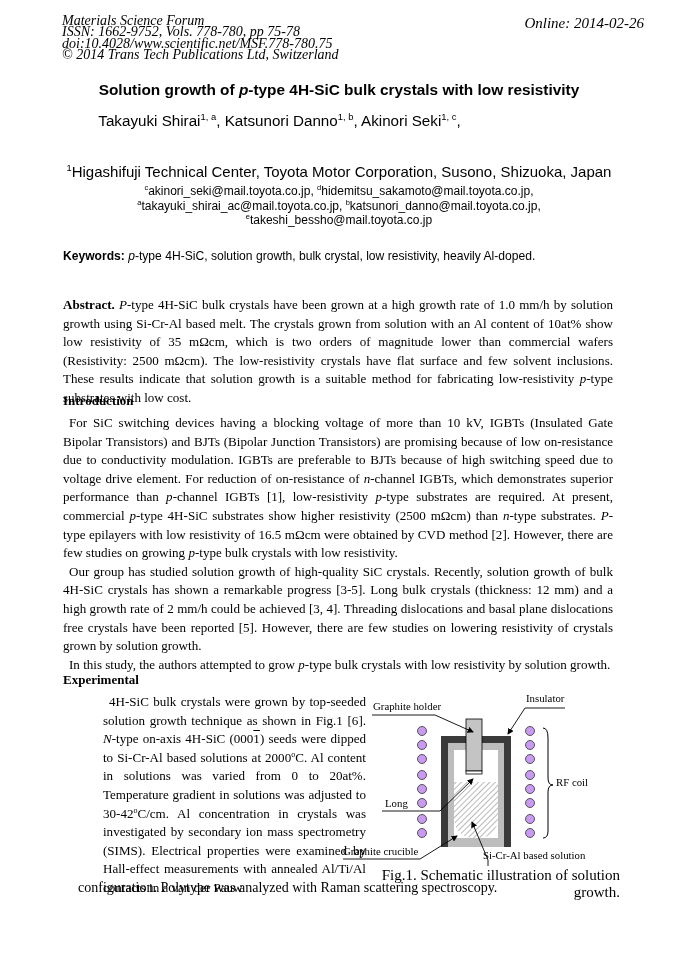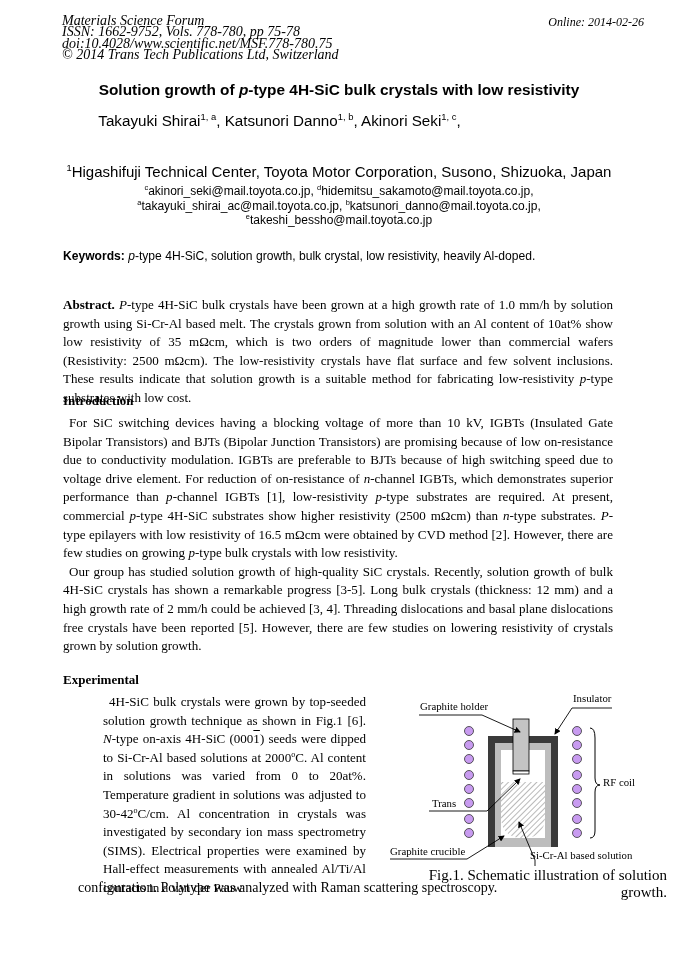--- a/index.html
+++ b/index.html
@@ -1,42 +1,42 @@
 <!DOCTYPE html>
 <html><head>
 <meta charset="utf-8">
 <style>
   html, body { margin:0; padding:0; background:#ffffff; }
   body { width:678px; height:959px; position:relative; overflow:hidden; color:#000; }
   .serif { font-family: "Liberation Serif", "DejaVu Serif", serif; }
   .sans { font-family: "Liberation Sans", "DejaVu Sans", sans-serif; text-align: center; }
 
   .hdr-left { position:absolute; left:62px; top:15px; font-size:14px; line-height:11.3px; font-style:italic; }
-  .hdr-right { position:absolute; right:34px; top:15px; font-size:12px; font-style:italic; }
+  .hdr-right { position:absolute; right:34px; top:15px; font-size:15px; font-style:italic; }
 
   .title { position:absolute; left:0; width:678px; top:81px; text-align:center; font-size:15.4px; font-weight:bold; }
   .authors { position:absolute; left:0; width:559px; top:111px; text-align:center; font-size:15.2px; line-height:19.5px; }
   .affil { position:absolute; left:0; width:678px; top:163px; text-align:center; font-size:15px; }
   .emails { position:absolute; left:0; width:678px; top:184px; text-align:center; font-size:12px; line-height:14.6px; }
   sup { font-size:0.62em; vertical-align:super; line-height:0; }
 
   .keywords { position:absolute; left:63px; top:249px; font-size:12.1px; }
 
   .body-block { position:absolute; left:63px; width:550px; font-size:13.05px; line-height:18.6px; text-align:justify; }
   .abstract { top:296px; }
   .h-intro { position:absolute; left:63px; top:393px; font-size:13px; font-weight:bold; }
   .intro { top:414px; }
   .h-exp { position:absolute; left:63px; top:672px; font-size:13px; font-weight:bold; }
   .exp-col { position:absolute; left:63px; top:693px; width:263px; font-size:13.05px; line-height:18.6px; text-align:justify;margin-left:40px; }
   .exp-last { position:absolute; left:78px; top:879px; font-size:14px; line-height:18.6px; }
   p { margin:0; }
   .indent { text-indent:6px; }
   .ov { text-decoration:overline; }
 
-  .figure { position:absolute; left:340px; top:688px; width:280px; height:200px;margin-left:47px; }
+  .figure { position:absolute; left:340px; top:688px; width:280px; height:200px; }
   .fig-label { position:absolute; font-size:10.8px; white-space:nowrap; }
   .fig-caption { position:absolute; left:0; width:280px; top:179px; text-align:right; font-size:15px; }
 </style>
 </head>
 <body>
 
 <div class="hdr-left serif">
   <div>Materials Science Forum</div>
   <div>ISSN: 1662-9752, Vols. 778-780, pp 75-78</div>
   <div>doi:10.4028/www.scientific.net/MSF.778-780.75</div>
@@ -75,20 +75,21 @@
 </div>
 
 <div class="body-block abstract serif">
   <b>Abstract.</b> <i>P</i><span>-type 4H-SiC bulk crystals have been grown at a high growth rate of 1.0 mm/h by solution growth using Si-Cr-Al based melt. The crystals grown from solution with an Al content of 10at% show  low resistivity of 35 mΩcm, which is two orders of magnitude lower than commercial wafers (Resistivity: 2500 mΩcm). The low-resistivity crystals have flat surface and few solvent inclusions. These results indicate that solution growth is a suitable method for fabricating low-resistivity </span><i>p</i><span>-type substrates with low cost.</span>
 </div>
 
 <div class="h-intro serif">Introduction</div>
 <div class="body-block intro serif">
   <p class="indent"><span>For SiC switching devices having a blocking voltage of more than 10 kV, IGBTs (Insulated Gate Bipolar Transistors) and BJTs (Bipolar Junction Transistors) are promising because of low on-resistance due to conductivity modulation. IGBTs are preferable to BJTs because of high switching speed due to voltage drive element. For reduction of on-resistance of </span><i>n</i><span>-channel IGBTs, which demonstrates superior performance than </span><i>p</i><span>-channel IGBTs [1], low-resistivity </span><i>p</i><span>-type substrates are required. At present, commercial </span><i>p</i><span>-type 4H-SiC substrates show higher resistivity (2500 mΩcm) than </span><i>n</i><span>-type substrates. </span><i>P</i><span>-type epilayers with low resistivity of 16.5 mΩcm were obtained by CVD method [2]. However, there are few studies on growing </span><i>p</i><span>-type bulk crystals with low resistivity.</span></p>
   <p class="indent">Our group has studied solution growth of high-quality SiC crystals. Recently, solution growth of bulk 4H-SiC crystals has shown a remarkable progress [3-5]. Long bulk crystals (thickness: 12 mm) and a high growth rate of 2 mm/h could be achieved [3, 4]. Threading dislocations and basal plane dislocations free crystals have been reported [5]. However, there are few studies on lowering resistivity of crystals grown by solution growth.</p>
+  <p class="indent"><span>In this study, the authors attempted to grow </span><i>p</i><span>-type bulk crystals with low resistivity by solution growth.</span></p>
 </div>
 
 <div class="h-exp serif">Experimental</div>
 <div class="exp-col serif">
   <p class="indent"><span>4H-SiC bulk crystals were grown by top-seeded solution growth technique as shown in Fig.1 [6]. </span><i>N</i><span>-type on-axis 4H-SiC (000</span><span class="ov">1</span><span>) seeds were dipped to Si-Cr-Al based solutions at 2000</span><sup>o</sup><span>C. Al content in solutions was varied from 0 to 20at%. Temperature gradient in solutions was adjusted to 30-42</span><sup>o</sup><span>C/cm. Al concentration in crystals was investigated by secondary ion mass spectrometry (SIMS). Electrical properties were examined by Hall-effect measurements with annealed Al/Ti/Al contacts in a van der Pauw</span></p>
 </div>
 <div class="exp-last serif">configuration. Polytype was analyzed with Raman scattering spectroscopy.</div>
 
 <div class="figure serif">
   <svg width="280" height="178" viewBox="0 0 280 178">
@@ -142,17 +143,17 @@
 
     <path d="M32,27 L95,27 L133,44" fill="none" stroke="#000" stroke-width="0.9" marker-end="url(#arr)"></path>
     <path d="M225,20 L185,20 L168,46" fill="none" stroke="#000" stroke-width="0.9" marker-end="url(#arr)"></path>
     <path d="M42,123 L100,123 L133,91" fill="none" stroke="#000" stroke-width="0.9" marker-end="url(#arr)"></path>
     <path d="M3,171 L80,171 L117,148" fill="none" stroke="#000" stroke-width="0.9" marker-end="url(#arr)"></path>
     <path d="M148,178 L148,172 L132,134" fill="none" stroke="#000" stroke-width="0.9" marker-end="url(#arr)"></path>
   </svg>
   <div class="fig-label" style="left:33px; top:12px;">Graphite holder</div>
   <div class="fig-label" style="left:186px; top:4px;">Insulator</div>
   <div class="fig-label" style="left:216px; top:88px;">RF coil</div>
-  <div class="fig-label" style="left:45px; top:109px;">Trans</div>
+  <div class="fig-label" style="left:45px; top:109px;">Long</div>
   <div class="fig-label" style="left:3px; top:157px;">Graphite crucible</div>
   <div class="fig-label" style="left:143px; top:161px;">Si-Cr-Al based solution</div>
   <div class="fig-caption">Fig.1. Schematic illustration of solution growth.</div>
 </div>
 
 </body></html>

